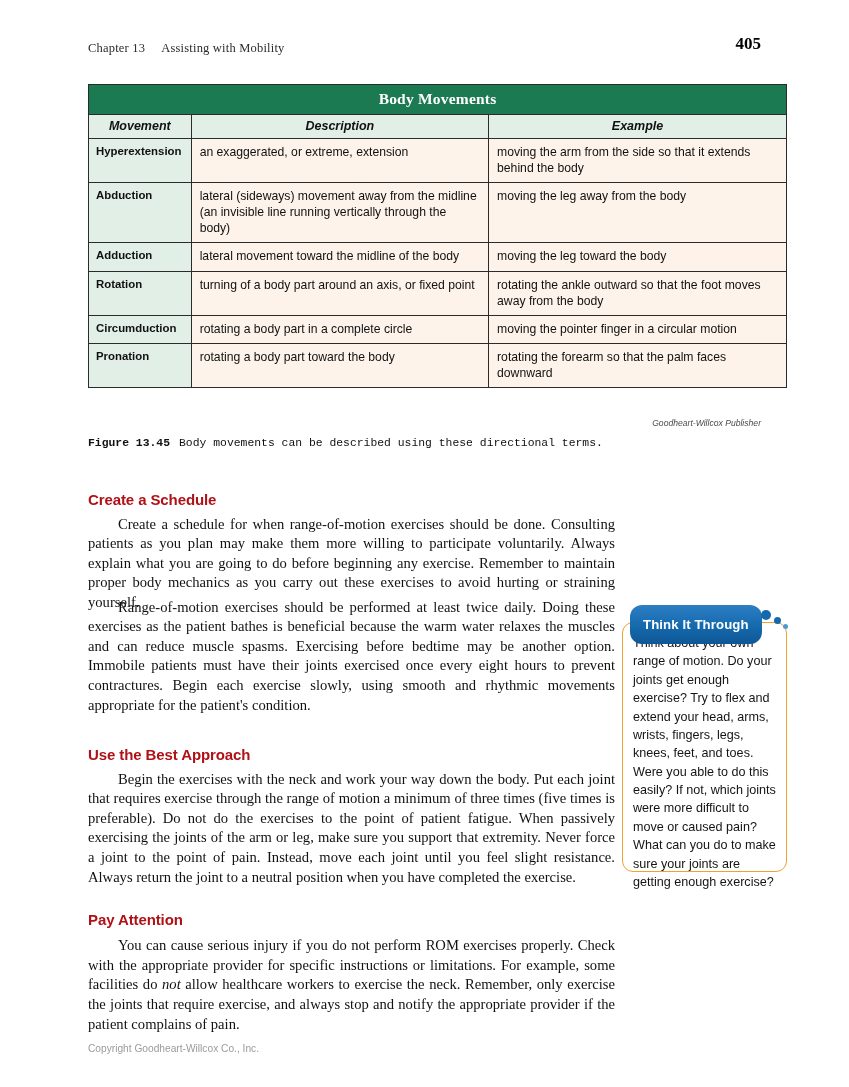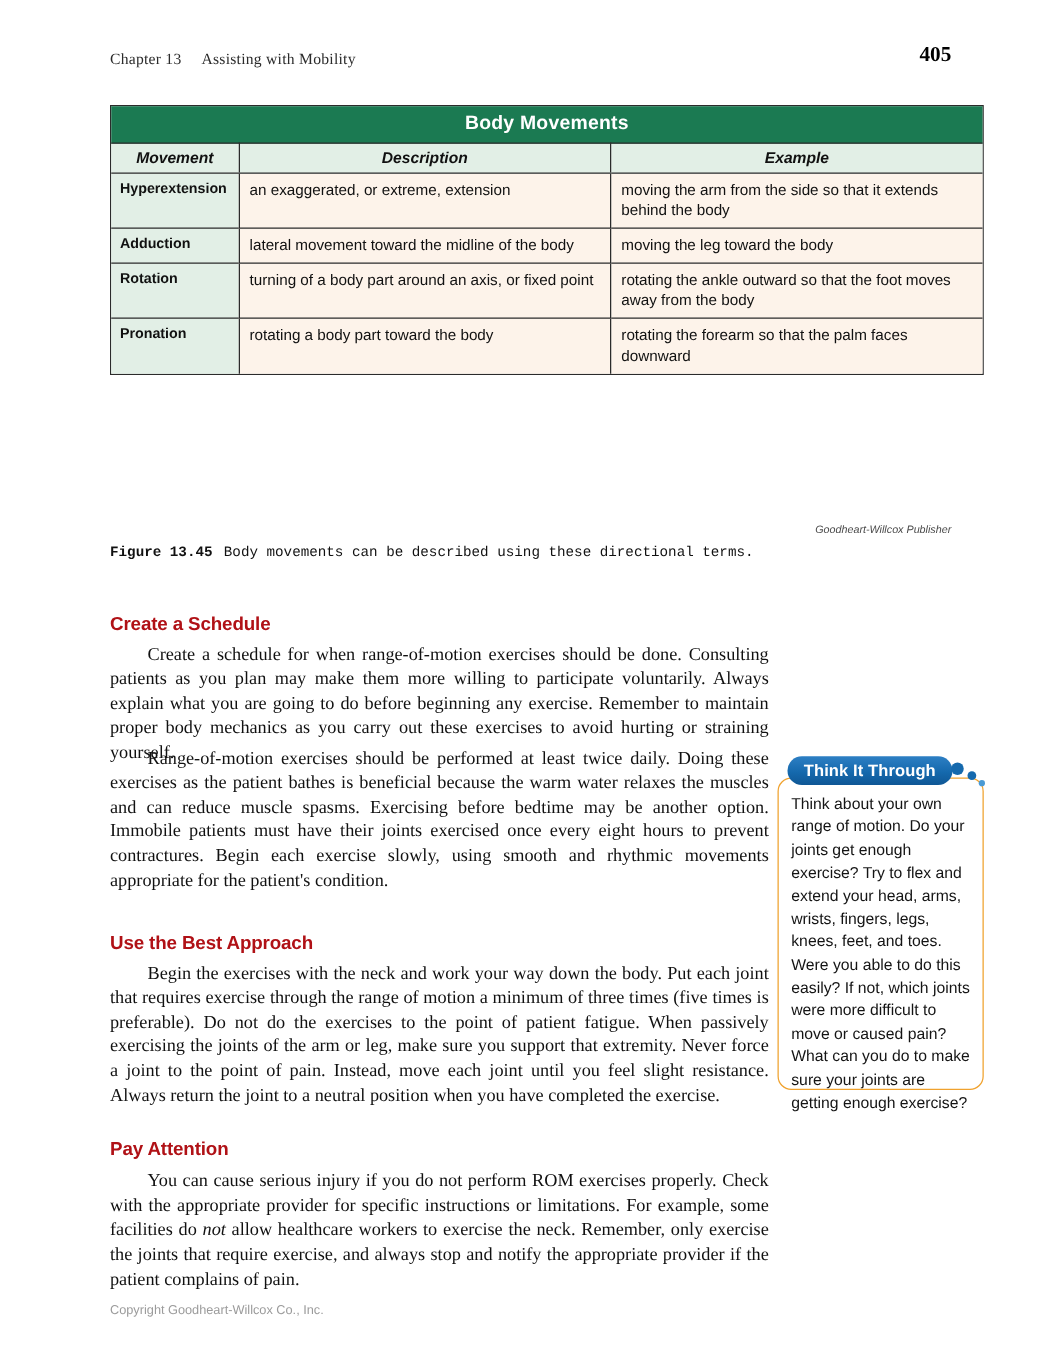--- a/index.html
+++ b/index.html
@@ -54,21 +54,21 @@
   }
   #body-movements-table table {
     width: 100%;
     border-collapse: collapse;
     table-layout: fixed;
   }
   .tbl-title {
     background: #1b7a52;
     color: #ffffff;
     text-align: center;
-    font-family: Liberation Sans, sans-serif;
+    font-family: Liberation Serif, serif;
     font-weight: bold;
     font-size: 15.5px;
     padding: 5px 0 6px 0;
     letter-spacing: 0.2px;
     border-bottom: 1.6px solid #2b2b2b;
   }
   .tbl-colhead {
     background: #e2efe6;
     font-family: "Liberation Sans", sans-serif;
     font-weight: bold;
@@ -173,21 +173,21 @@
     height: 250px;
     border: 1.6px solid #f0a22e;
     border-radius: 11px;
     background: #ffffff;
     box-sizing: border-box;
   }
   #tit-tab {
     position: absolute;
     left: 630px;
     top: 605px;
-    height: 23px;
+    height: 39px;
     padding: 0 13px;
     display: flex;
     align-items: center;
     background: linear-gradient(180deg, #2d7fc4 0%, #1569ad 55%, #0f5795 100%);
     border-radius: 12px;
     color: #ffffff;
     font-family: "Liberation Sans", sans-serif;
     font-weight: bold;
     font-size: 13.2px;
     letter-spacing: 0.1px;
@@ -258,28 +258,38 @@
         <th class="tbl-colhead">Example</th>
       </tr>
     </thead>
     <tbody>
       <tr>
         <td class="c-term">Hyperextension</td>
         <td class="c-desc">an exaggerated, or extreme, extension</td>
         <td class="c-example">moving the arm from the side so that it extends behind the body</td>
       </tr>
       <tr>
+        <td class="c-term">Abduction</td>
+        <td class="c-desc">lateral (sideways) movement away from the midline (an invisible line running vertically through the body)</td>
+        <td class="c-example">moving the leg away from the body</td>
+      </tr>
+      <tr>
         <td class="c-term">Adduction</td>
         <td class="c-desc">lateral movement toward the midline of the body</td>
         <td class="c-example">moving the leg toward the body</td>
       </tr>
       <tr>
         <td class="c-term">Rotation</td>
         <td class="c-desc">turning of a body part around an axis, or fixed point</td>
         <td class="c-example">rotating the ankle outward so that the foot moves away from the body</td>
+      </tr>
+      <tr>
+        <td class="c-term">Circumduction</td>
+        <td class="c-desc">rotating a body part in a complete circle</td>
+        <td class="c-example">moving the pointer finger in a circular motion</td>
       </tr>
       <tr>
         <td class="c-term">Pronation</td>
         <td class="c-desc">rotating a body part toward the body</td>
         <td class="c-example">rotating the forearm so that the palm faces downward</td>
       </tr>
     </tbody>
   </table>
 </div>
 

